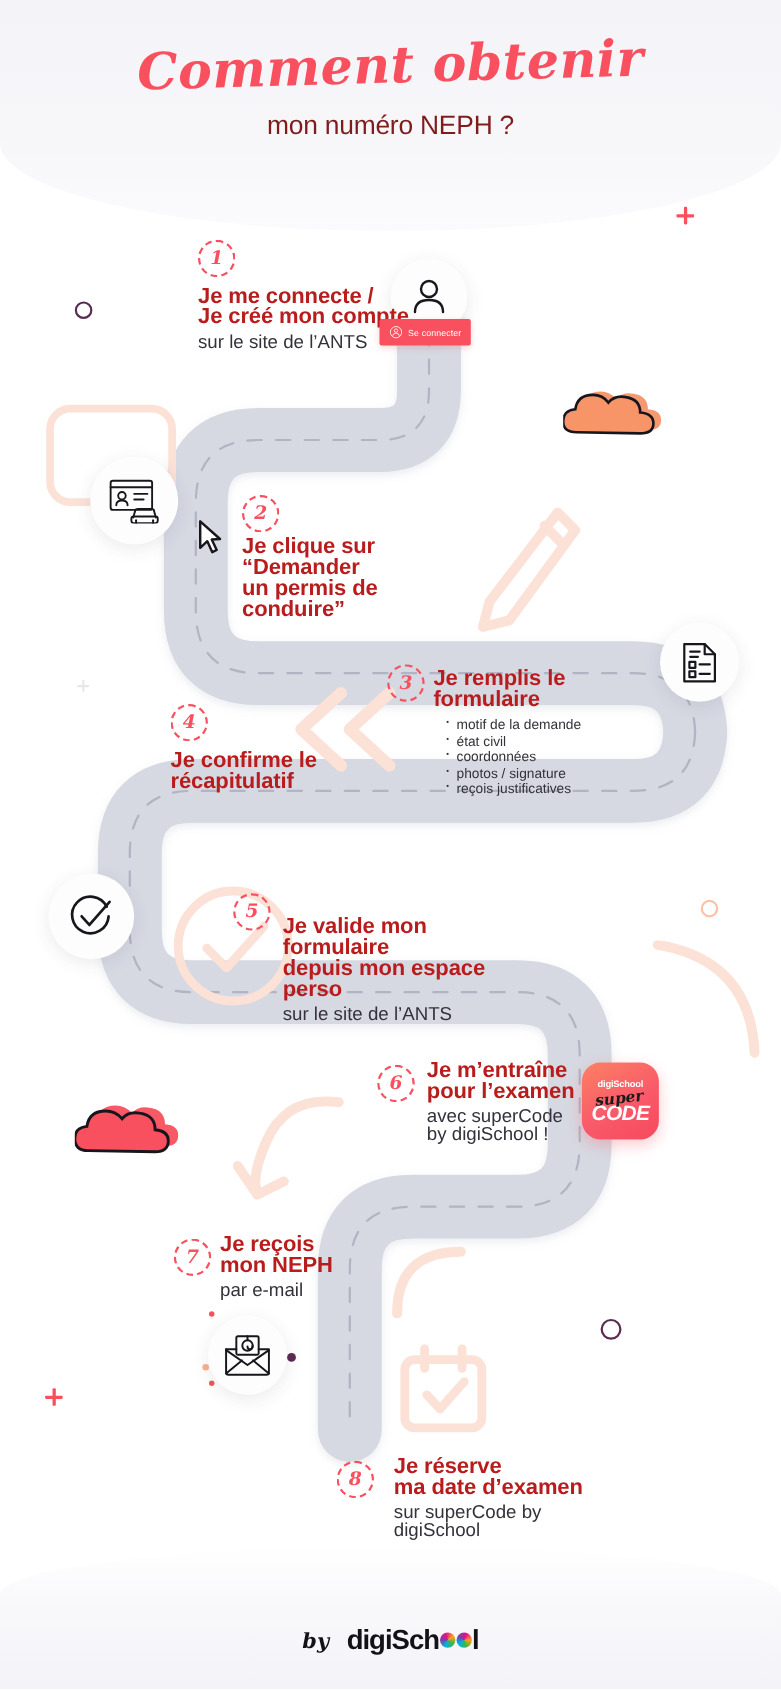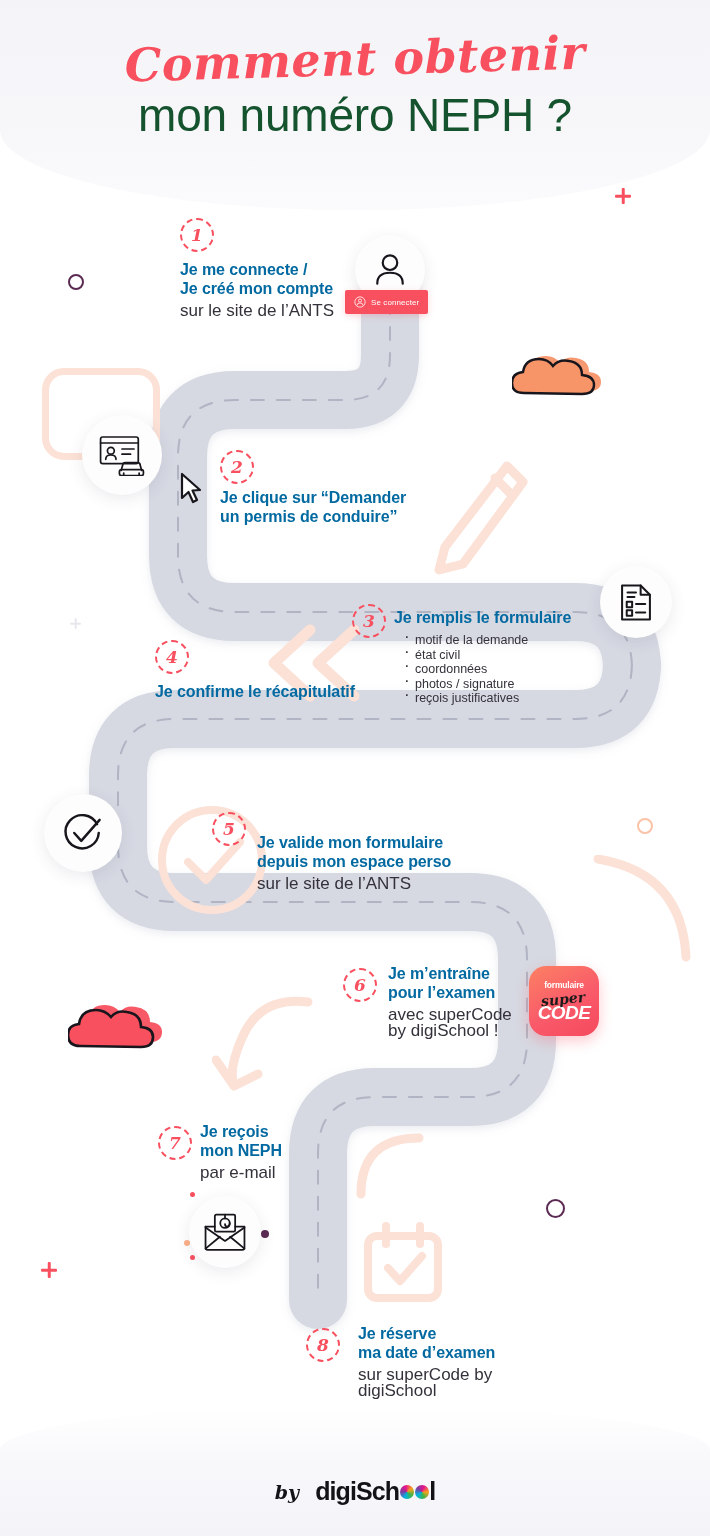--- a/index.html
+++ b/index.html
@@ -32,22 +32,22 @@
     font-family:"DejaVu Serif",serif;
     font-style:italic;font-weight:700;
     font-size:46px;line-height:50px;
     color:#f8505f;
     letter-spacing:.5px;
     transform:rotate(-1.6deg);
   }
   .title-main{
     display:block;margin-top:10px;
     font-family:"Liberation Sans",sans-serif;
-    font-weight:400;font-size:46px;line-height:42px;
-    color:#14532d;letter-spacing:-.2px;
+    font-weight:400;font-size:24px;line-height:42px;
+    color:#7f1d1d;letter-spacing:-.2px;
   }
 
   
   .road-svg{position:absolute;left:0;top:0;width:710px;height:1536px;z-index:1;}
 
   
   .deco{position:absolute;z-index:2;pointer-events:none;}
   .ring{border-radius:50%;border-style:solid;background:transparent;}
   .plus{position:absolute;z-index:2;}
   .plus:before,.plus:after{content:"";position:absolute;background:#f8505f;border-radius:1px;}
@@ -71,21 +71,21 @@
     width:34px;height:34px;border-radius:50%;
     border:2px dashed #f8505f;
     color:#f8505f;
     font-family:"DejaVu Serif",serif;
     font-style:italic;font-weight:700;font-size:17px;
     display:flex;align-items:center;justify-content:center;
     box-sizing:border-box;
   }
   .step-body{position:absolute;}
   .step-title{
-    color:#0369a1;font-weight:700;font-size:16px;line-height:19px;
+    color:#b91c1c;font-weight:700;font-size:20px;line-height:19px;
     margin:0;white-space:pre-line;letter-spacing:-.1px;
   }
   .step-sub{
     color:#34313a;font-weight:400;font-size:17px;line-height:16px;
     margin:5px 0 0 0;white-space:pre-line;
   }
   .step-list{margin:6px 0 0 0;padding:0 0 0 10px;list-style:none;}
   .step-list li{
     color:#34313a;font-size:12.5px;line-height:14.6px;
     position:relative;padding-left:11px;
@@ -338,21 +338,21 @@
         <path d="M49 42 L32 28"></path>
       </g>
     </svg>
   </div>
 
   <svg class="deco" style="left:179px;top:472px;width:24px;height:32px;z-index:6;" viewBox="0 0 24 32">
     <path d="M3 2 L3 26 L9.5 20 L14 30 L18 28 L13.5 18.5 L21 18 Z" fill="#ffffff" stroke="#18161c" stroke-width="2.2" stroke-linejoin="round"></path>
   </svg>
 
   <div class="app-icon" style="left:529px;top:966px;">
-    <span class="app-brand">formulaire</span>
+    <span class="app-brand">digiSchool</span>
     <span class="app-super">super</span>
     <span class="app-code">CODE</span>
   </div>
 
   <div class="step" style="left:180px;top:218px;">
     <div class="step-num" style="left:0;top:0;">1</div>
     <div class="step-body" style="left:0;top:42px;width:200px;">
       <p class="step-title">Je me connecte /
 Je créé mon compte</p>
       <p class="step-sub">sur le site de l’ANTS</p>

